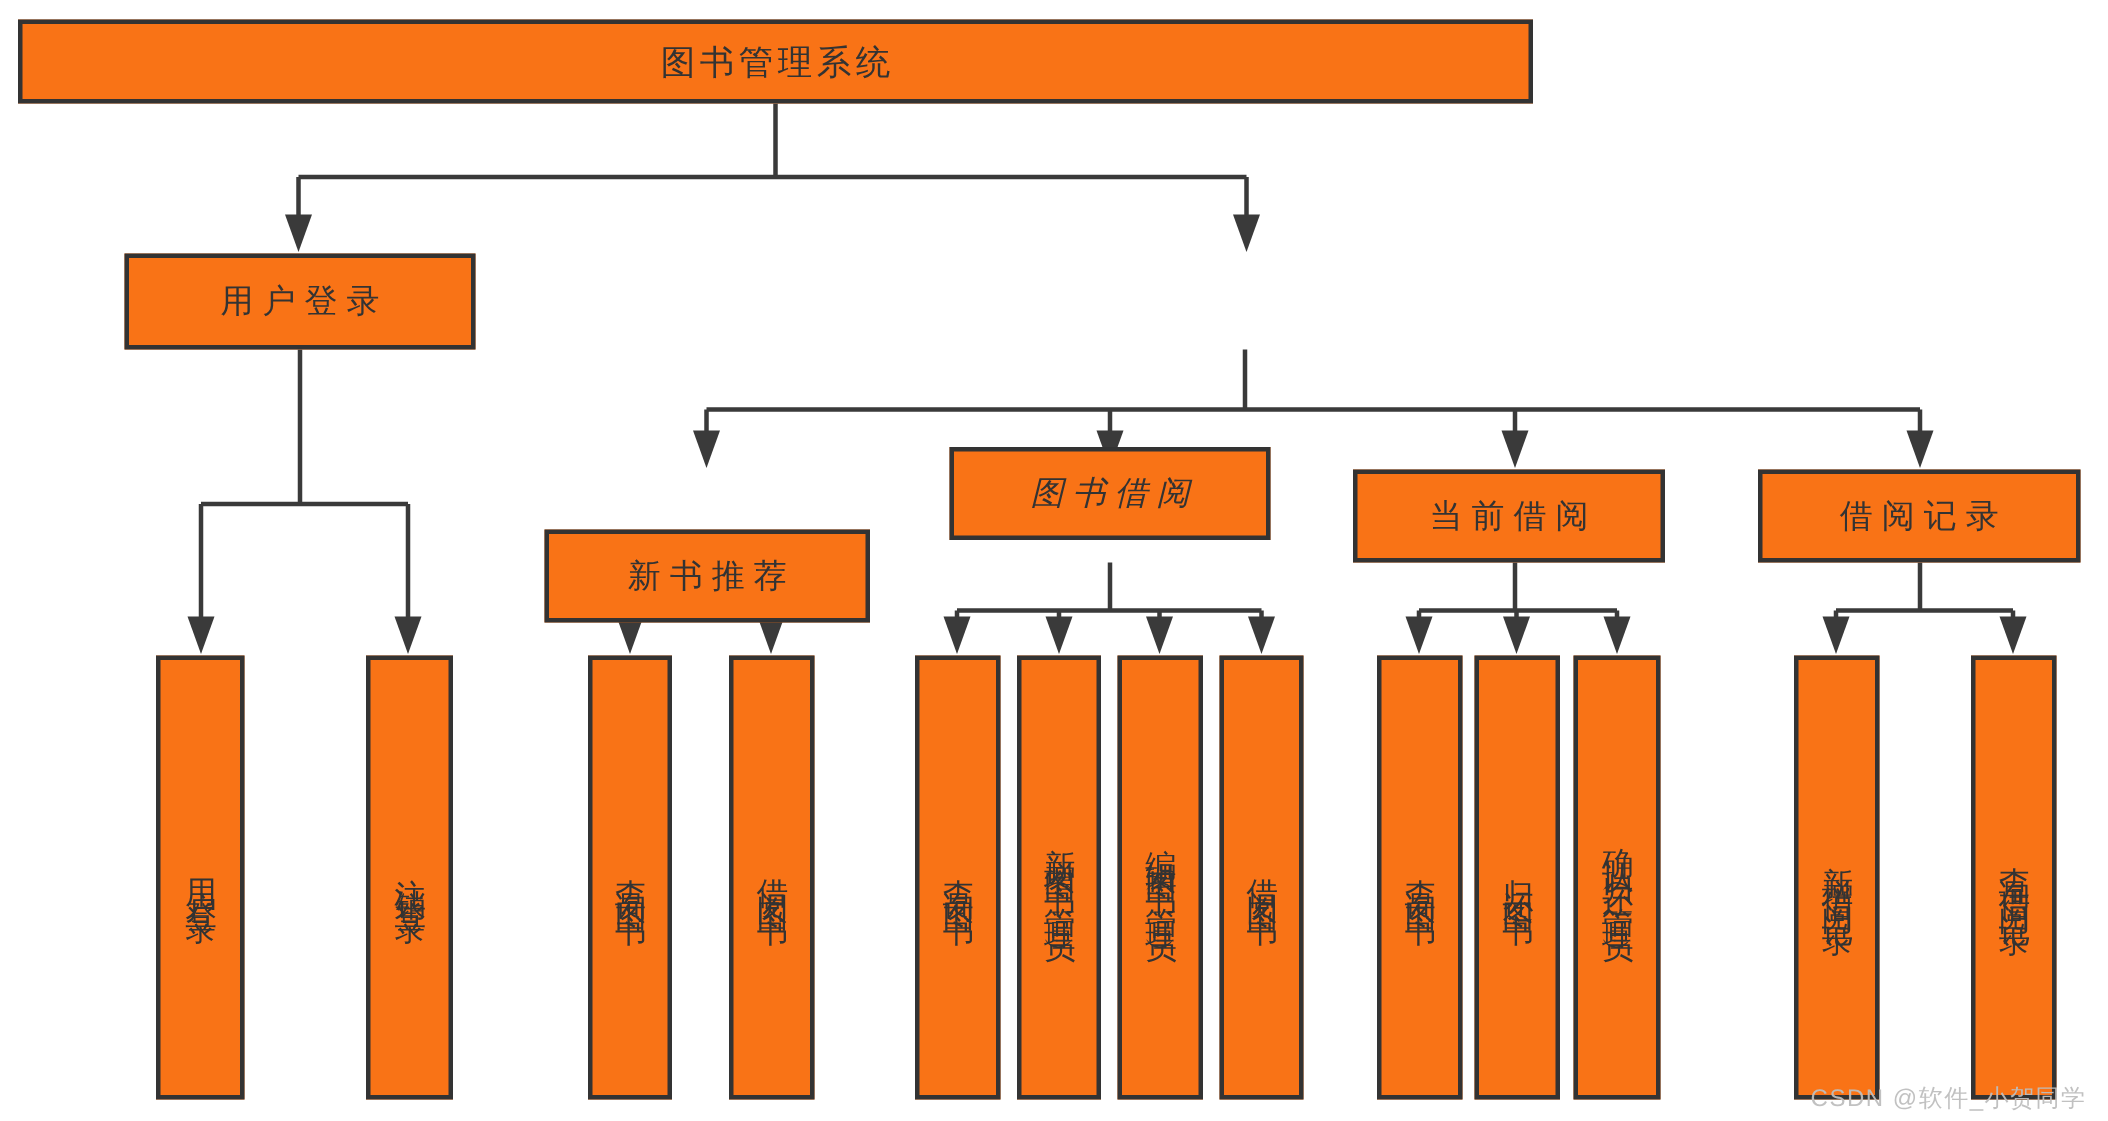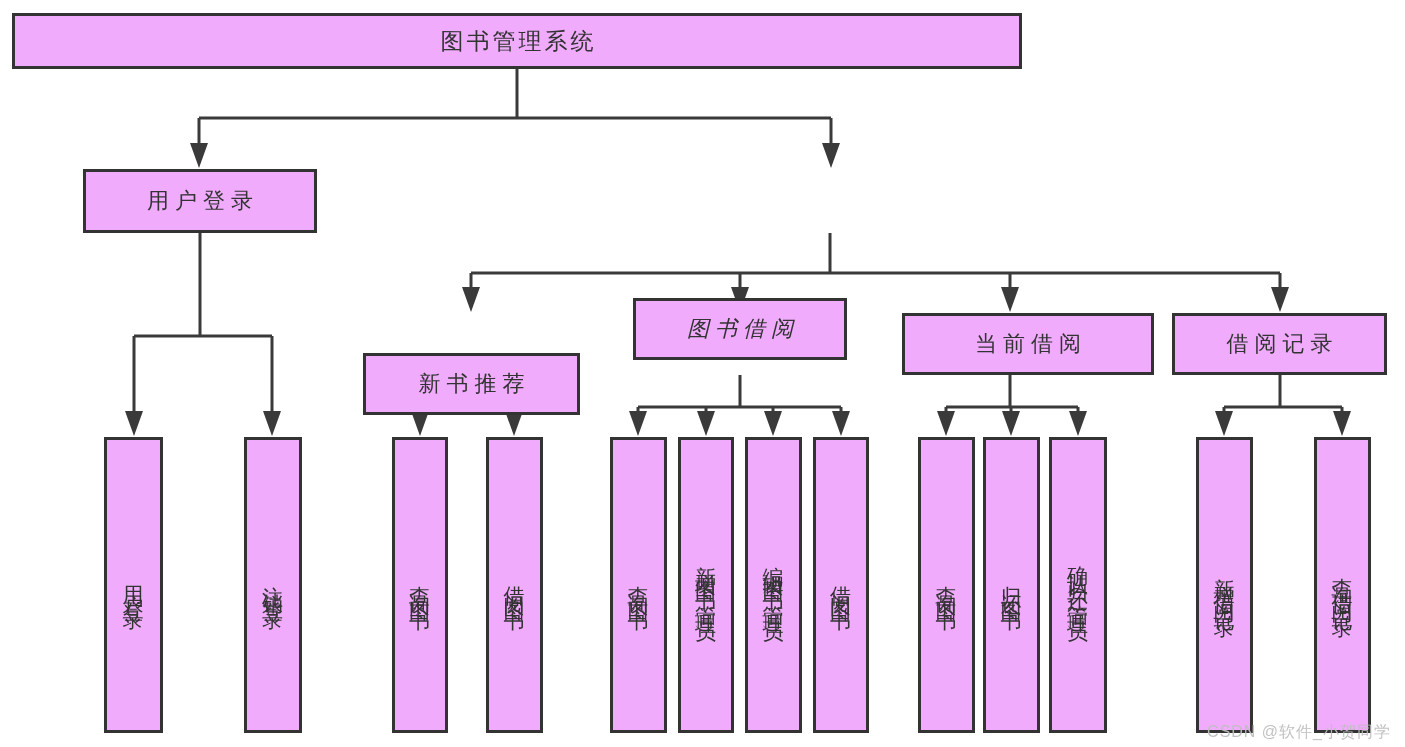--- a/index.html
+++ b/index.html
@@ -12,21 +12,21 @@
     font-family: "Liberation Sans", "DejaVu Sans", sans-serif;
     color: #333333;
   }
   .wires {
     position: absolute;
     left: 0; top: 0;
     width: 1405px; height: 747px;
   }
   .node {
     position: absolute;
-    background: #f0abfc;
+    background: #f97316;
     border: 3px solid #333333;
     box-sizing: border-box;
     display: flex;
     align-items: center;
     justify-content: center;
   }
   .node.h span {
     font-size: 22px;
     letter-spacing: 6px;
     text-indent: 6px;
@@ -110,21 +110,21 @@
   <div class="node h" style="left:83px; top:169px; width:234px; height:64px;">
     <span>用户登录</span>
   </div>
 
   <div class="node h" style="left:363px; top:305px; width:217px; height:62px;margin-top:48px;">
     <span>新书推荐</span>
   </div>
   <div class="node h" style="left:633px; top:298px; width:214px; height:62px;font-style:italic;">
     <span>图书借阅</span>
   </div>
-  <div class="node h" style="left:902px; top:313px; width:252px; height:62px;">
+  <div class="node h" style="left:902px; top:313px; width:208px; height:62px;">
     <span>当前借阅</span>
   </div>
   <div class="node h" style="left:1172px; top:313px; width:215px; height:62px;">
     <span>借阅记录</span>
   </div>
 
   <div class="node v" style="left:104px; top:437px; width:59px; height:296px;">
     <span>用户登录</span>
   </div>
   <div class="node v" style="left:244px; top:437px; width:58px; height:296px;">

